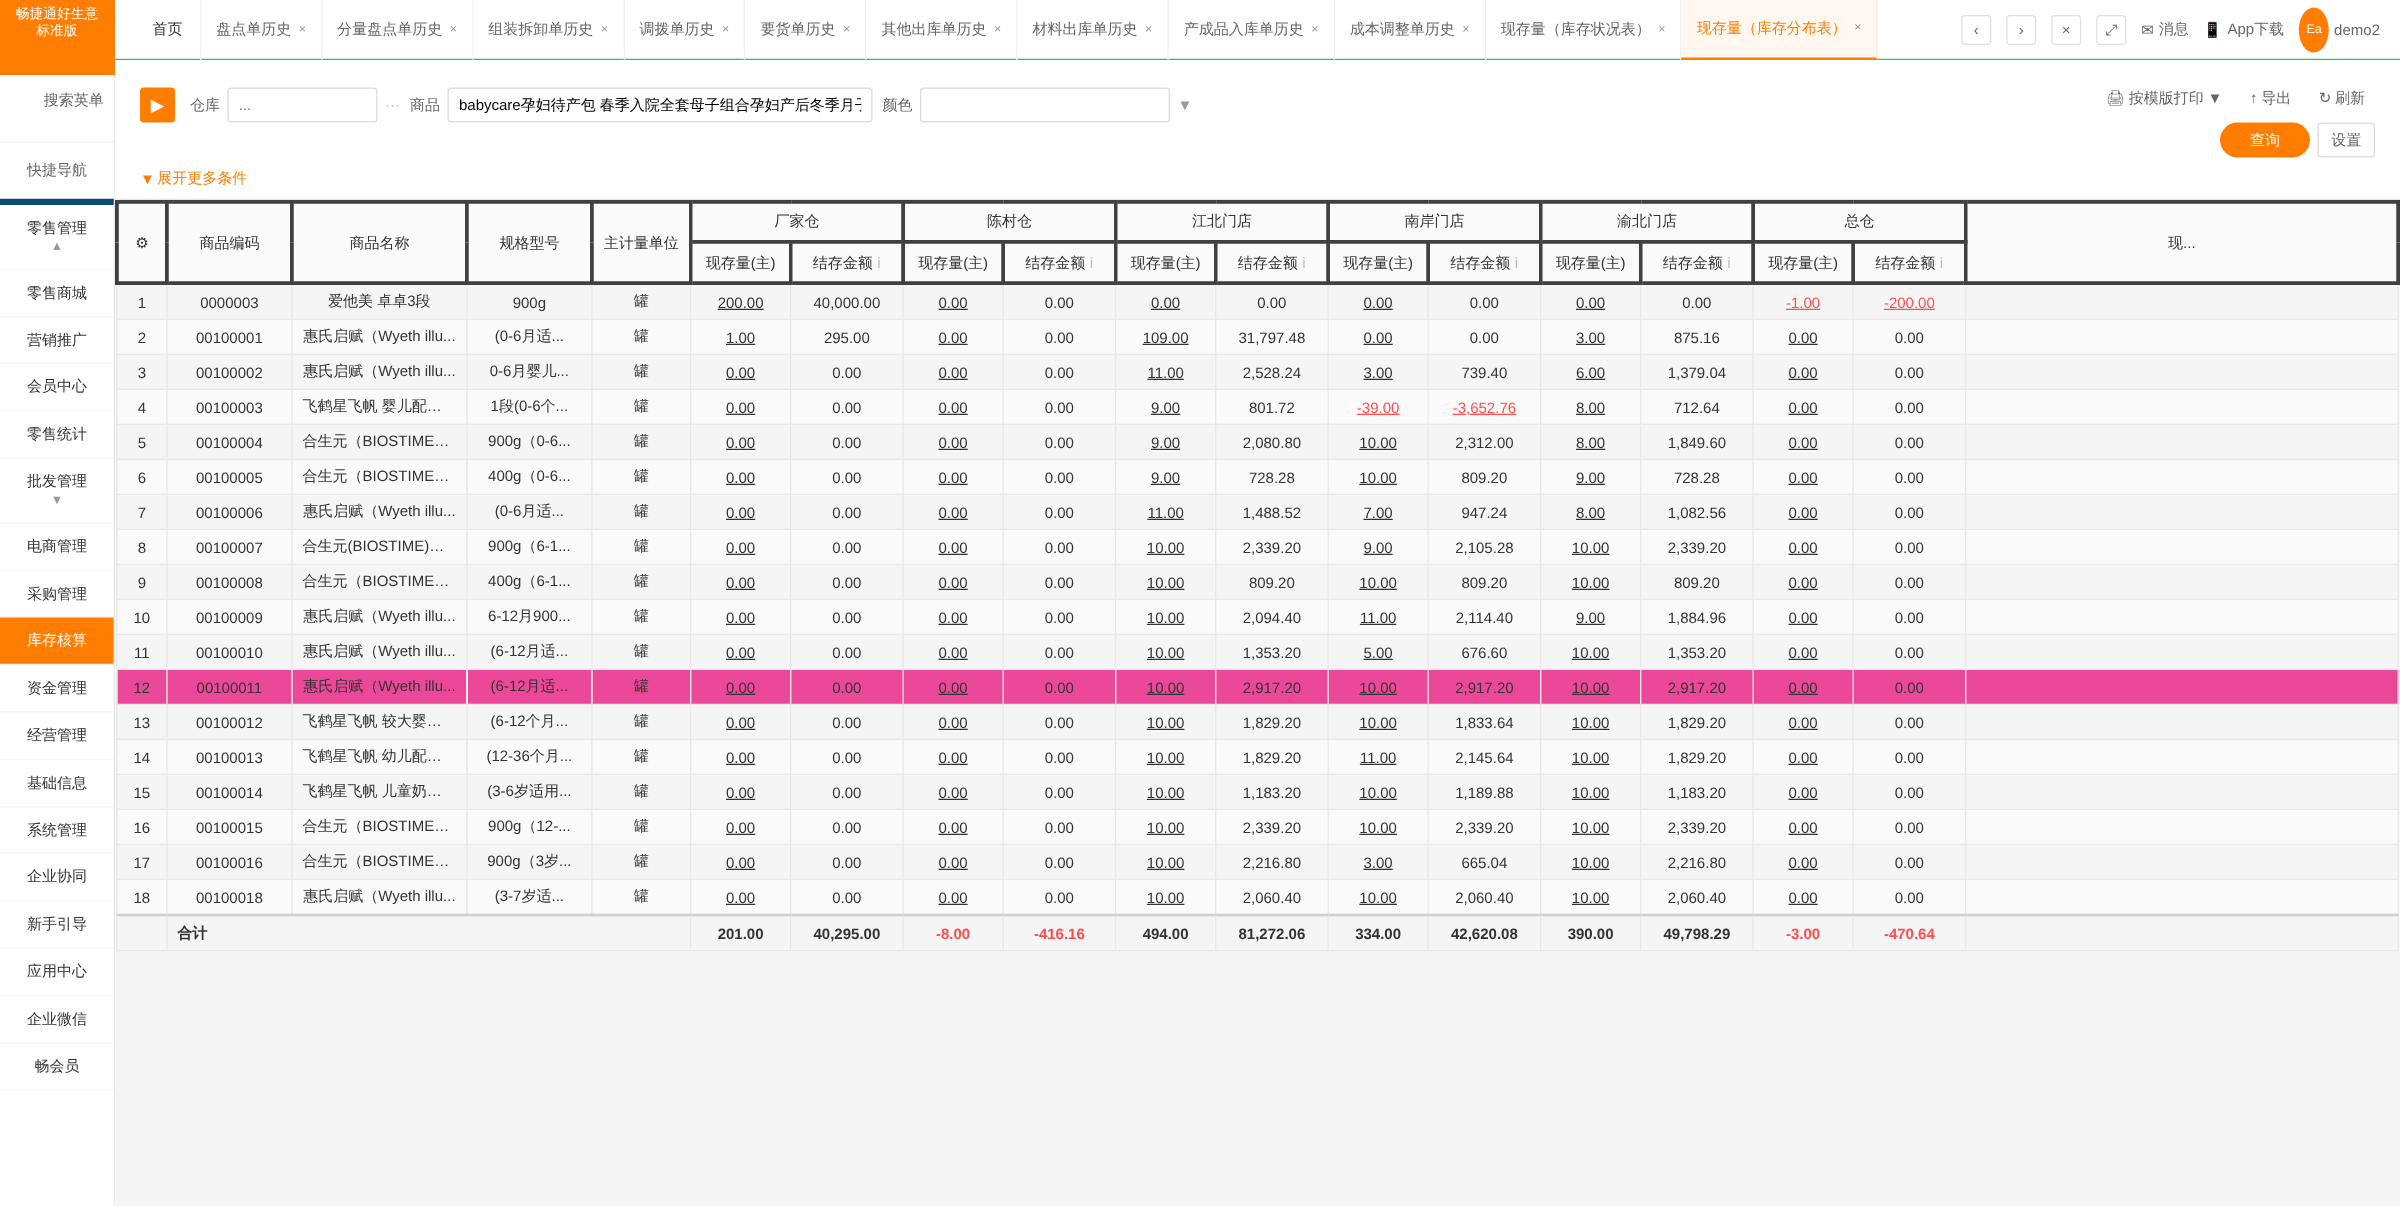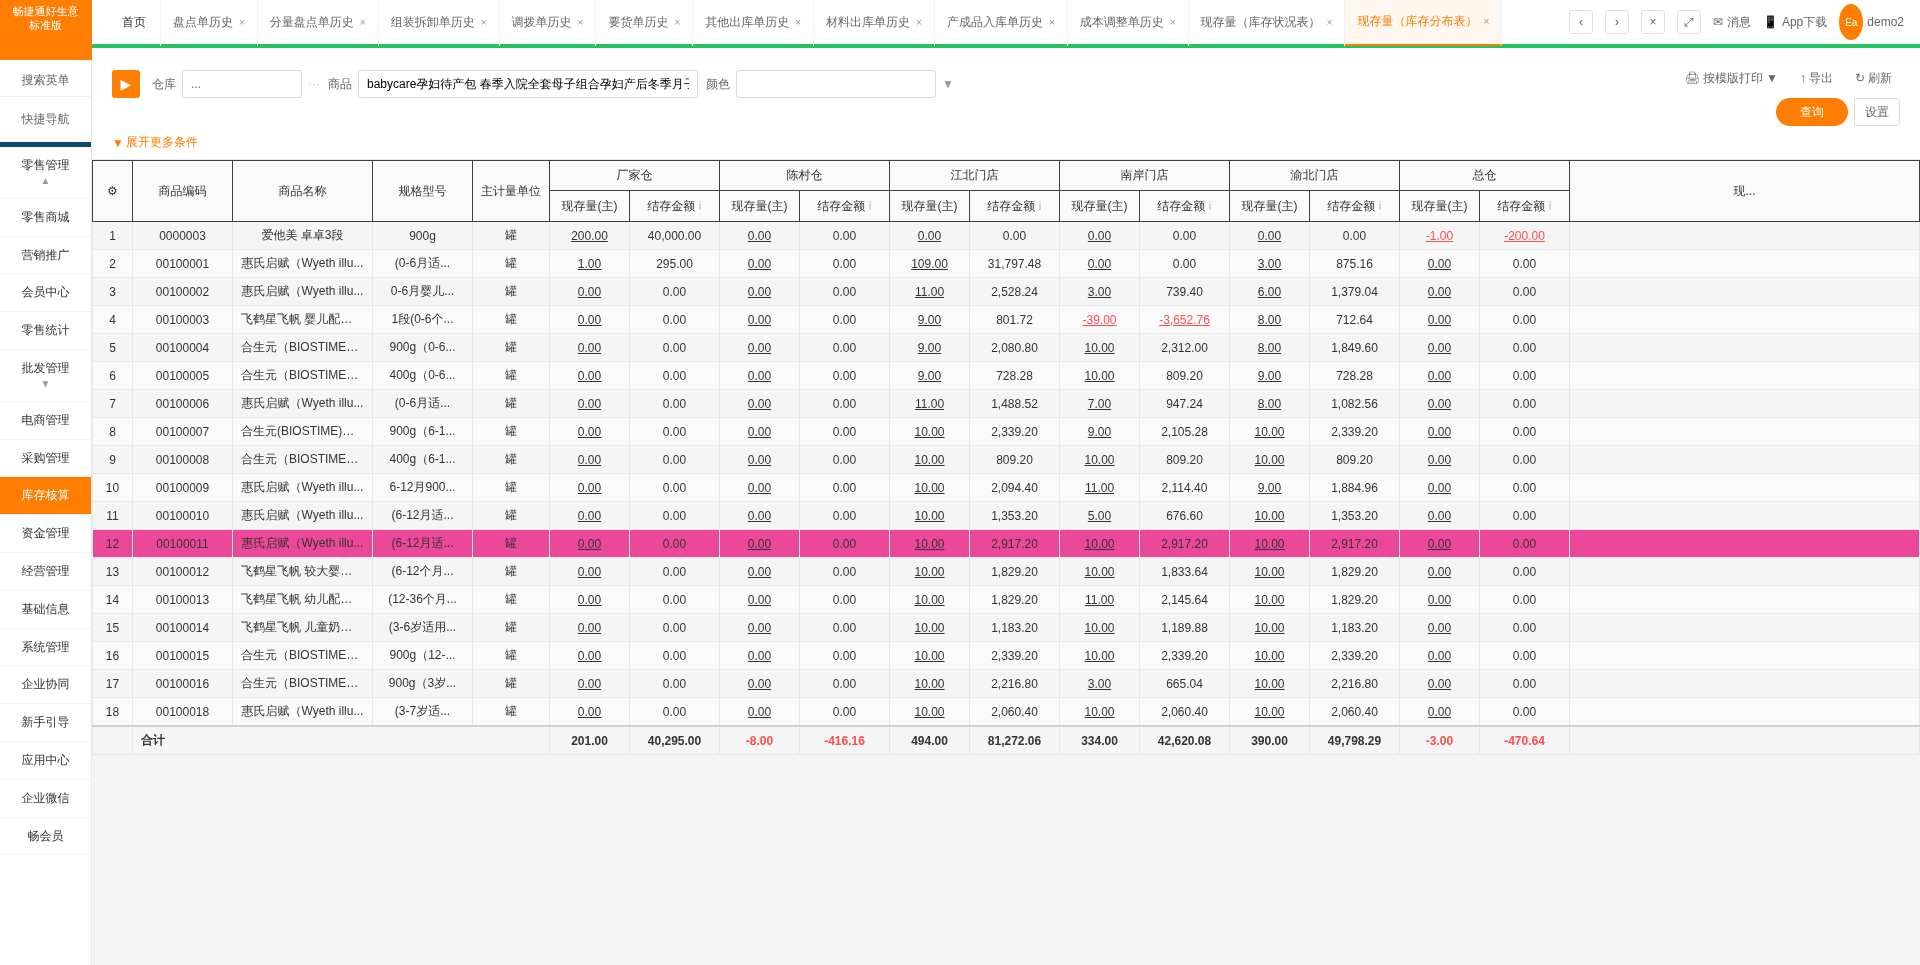--- a/index.html
+++ b/index.html
@@ -13,22 +13,22 @@
       z-index: 100;
     }
     .sidebar-logo {
       width: 92px; height: 60px; background: #ff7d00;
       display: flex; align-items: flex-start; justify-content: center;
       color: #fff; font-size: 11px; text-align: center; padding: 4px;
       cursor: pointer;
     }
     .sidebar-logo span { line-height: 1.3; }
     .sidebar-search {
-      width: 100%; padding: 12px 8px 3px;
-      display: flex; flex-direction: column; align-items: center;
+      width: 100%; padding: 12px 8px 20px;
+      display: flex; flex-direction: column; align-items: flex-end;
       border-bottom: 1px solid #f0f0f0;
     }
     .sidebar-search-label {
       font-size: 12px; color: #666; margin-bottom: 4px;
     }
     .sidebar-nav {
       width: 100%; padding: 8px 0;
       border-bottom: 5px solid #0c4a6e;
     }
     .sidebar-nav-label {
@@ -51,21 +51,21 @@
     .main-area {
       margin-left: 92px;
       display: flex; flex-direction: column;
       height: 965px;
     }
 
     
     .topbar {
       height: 48px; background: #fff;
       display: flex; align-items: center; justify-content: center;
-      padding: 0 16px; border-bottom: 4px solid #22c55e;
+      padding: 0 16px; border-bottom: 1px solid #22c55e;
       position: relative; z-index: 50;
     }
     .topbar-tabs {
       display: flex; align-items: center; flex: 1; overflow: hidden; height: 48px;
     }
     .topbar-tab {
       display: flex; align-items: center; padding: 0 12px; height: 100%;
       font-size: 12px; color: #666; cursor: pointer; white-space: nowrap;
       border-right: 1px solid #f0f0f0; position: relative;
     }
@@ -143,21 +143,21 @@
 
     
     .table-container {
       flex: 1; overflow: auto; padding: 0;
     }
     .data-table {
       width: 100%; border-collapse: collapse; font-size: 12px;
       min-width: 1600px;
     }
     .data-table th {
-      background: #fafafa; border: 1px solid #404040;
+      background: #fafafa; border: 3px solid #404040;
       padding: 6px 8px; text-align: center; font-weight: 500;
       color: #333; white-space: nowrap; position: sticky; top: 0; z-index: 10;
     }
     .data-table td {
       border: 1px solid #e8e8e8; padding: 5px 8px;
       text-align: center; color: #333; white-space: nowrap;
     }
     .data-table .num-link {
       color: #333; text-decoration: underline; cursor: pointer;
     }

